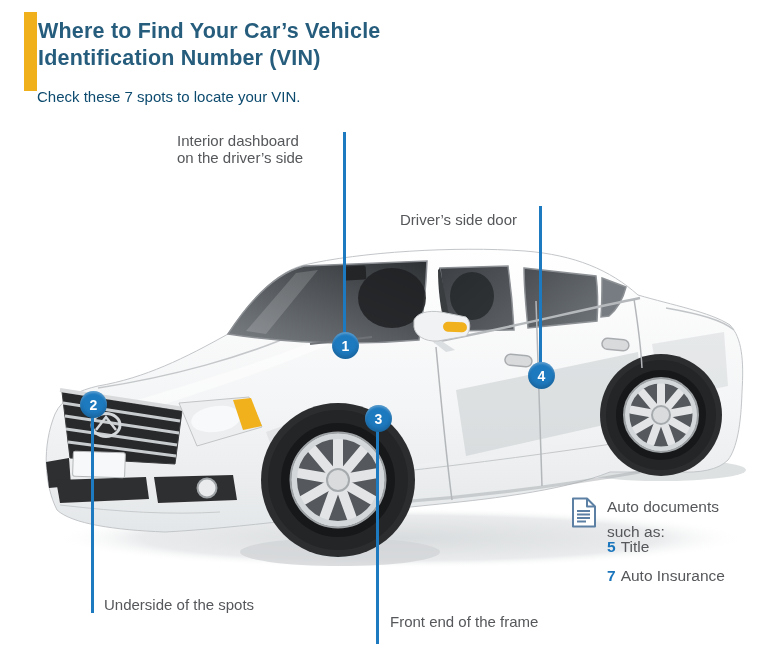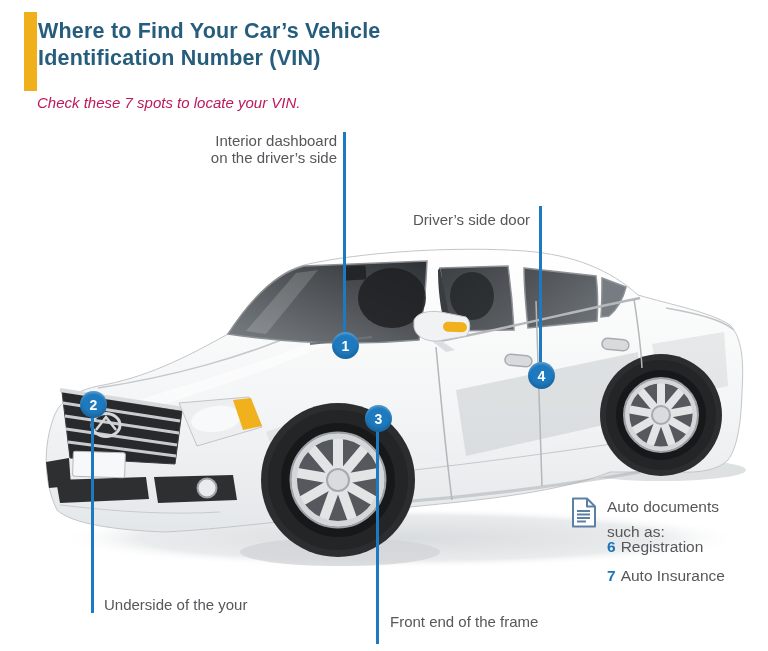--- a/index.html
+++ b/index.html
@@ -5,25 +5,25 @@
   html,body { margin:0; padding:0; background:#ffffff; }
   .canvas {
     position:relative; width:768px; height:651px; background:#ffffff;
     font-family:"Liberation Sans", sans-serif; overflow:hidden;border-radius:31px;
   }
   .accent-bar { position:absolute; left:24px; top:12px; width:13px; height:79px; background:#F0B01C; }
   .title {
     position:absolute; left:38px; top:18px; font-size:21.5px; font-weight:bold;
     color:#265D7D; line-height:27px; letter-spacing:.2px; white-space:pre-line;
   }
-  .subtitle { position:absolute; left:37px; top:94px; font-size:15px; color:#be185d;font-style:italic; }
+  .subtitle { position:absolute; left:37px; top:88px; font-size:15px; color:#0c4a6e; }
   .callout-label {
     position:absolute; font-size:15px; color:#55575A; line-height:16.5px; white-space:pre-line;
   }
-  .align-right { text-align:right; }
+  .align-right { text-align:left; }
   .callout-line { position:absolute; width:3px; background:#1D79C0; }
   .callout-badge {
     position:absolute; width:27px; height:27px; border-radius:50%;
     background:#1E7ABF; color:#ffffff; display:flex; align-items:center; justify-content:center;
     font-size:14px; font-weight:bold;
     box-shadow: inset 0 -3px 4px rgba(0,0,0,.18), inset 0 2px 2px rgba(255,255,255,.25);
   }
   .car-svg { position:absolute; left:0; top:0; }
   .doc-icon { position:absolute; left:571px; top:497px; }
   .docs-heading { position:absolute; left:607px; top:494px; width:150px; font-size:15.5px; color:#55575A; line-height:25px; white-space:pre-line; }
@@ -210,32 +210,32 @@
   <div class="callout-badge" style="left:365px; top:405px;">
     <span>3</span>
   </div>
   <div class="callout-badge" style="left:528px; top:362px;">
     <span>4</span>
   </div>
 
   <div class="callout-label align-right" style="left:177px; top:133px; width:160px;">Interior dashboard
 on the driver’s side</div>
   <div class="callout-label align-right" style="left:400px; top:212px; width:130px;">Driver’s side door</div>
-  <div class="callout-label" style="left:104px; top:597px;">Underside of the your</div>
+  <div class="callout-label" style="left:104px; top:597px;">Underside of the spots</div>
   <div class="callout-label" style="left:390px; top:614px;">Front end of the frame</div>
 
   <svg class="doc-icon" width="26" height="31" viewBox="0 0 26 31" aria-hidden="true">
     <path d="M2 1.5 h14 l8 8 v20 h-22 z" fill="#ffffff" stroke="#5C80A3" stroke-width="2" stroke-linejoin="round"></path>
     <path d="M16 1.5 v8 h8" fill="none" stroke="#5C80A3" stroke-width="2" stroke-linejoin="round"></path>
     <path d="M6 14 h13 M6 17.5 h13 M6 21 h13 M6 24.5 h9" stroke="#5C80A3" stroke-width="1.8"></path>
   </svg>
   <div class="docs-heading">Auto documents
 such as:</div>
   <div class="docs-list">
     <div class="docs-item">
-      <span class="num">6</span><span>Registration</span>
+      <span class="num">5</span><span>Title</span>
     </div>
     <div class="docs-item">
       <span class="num">7</span><span>Auto Insurance</span>
     </div>
   </div>
 
 </div>
 
 </body></html>

